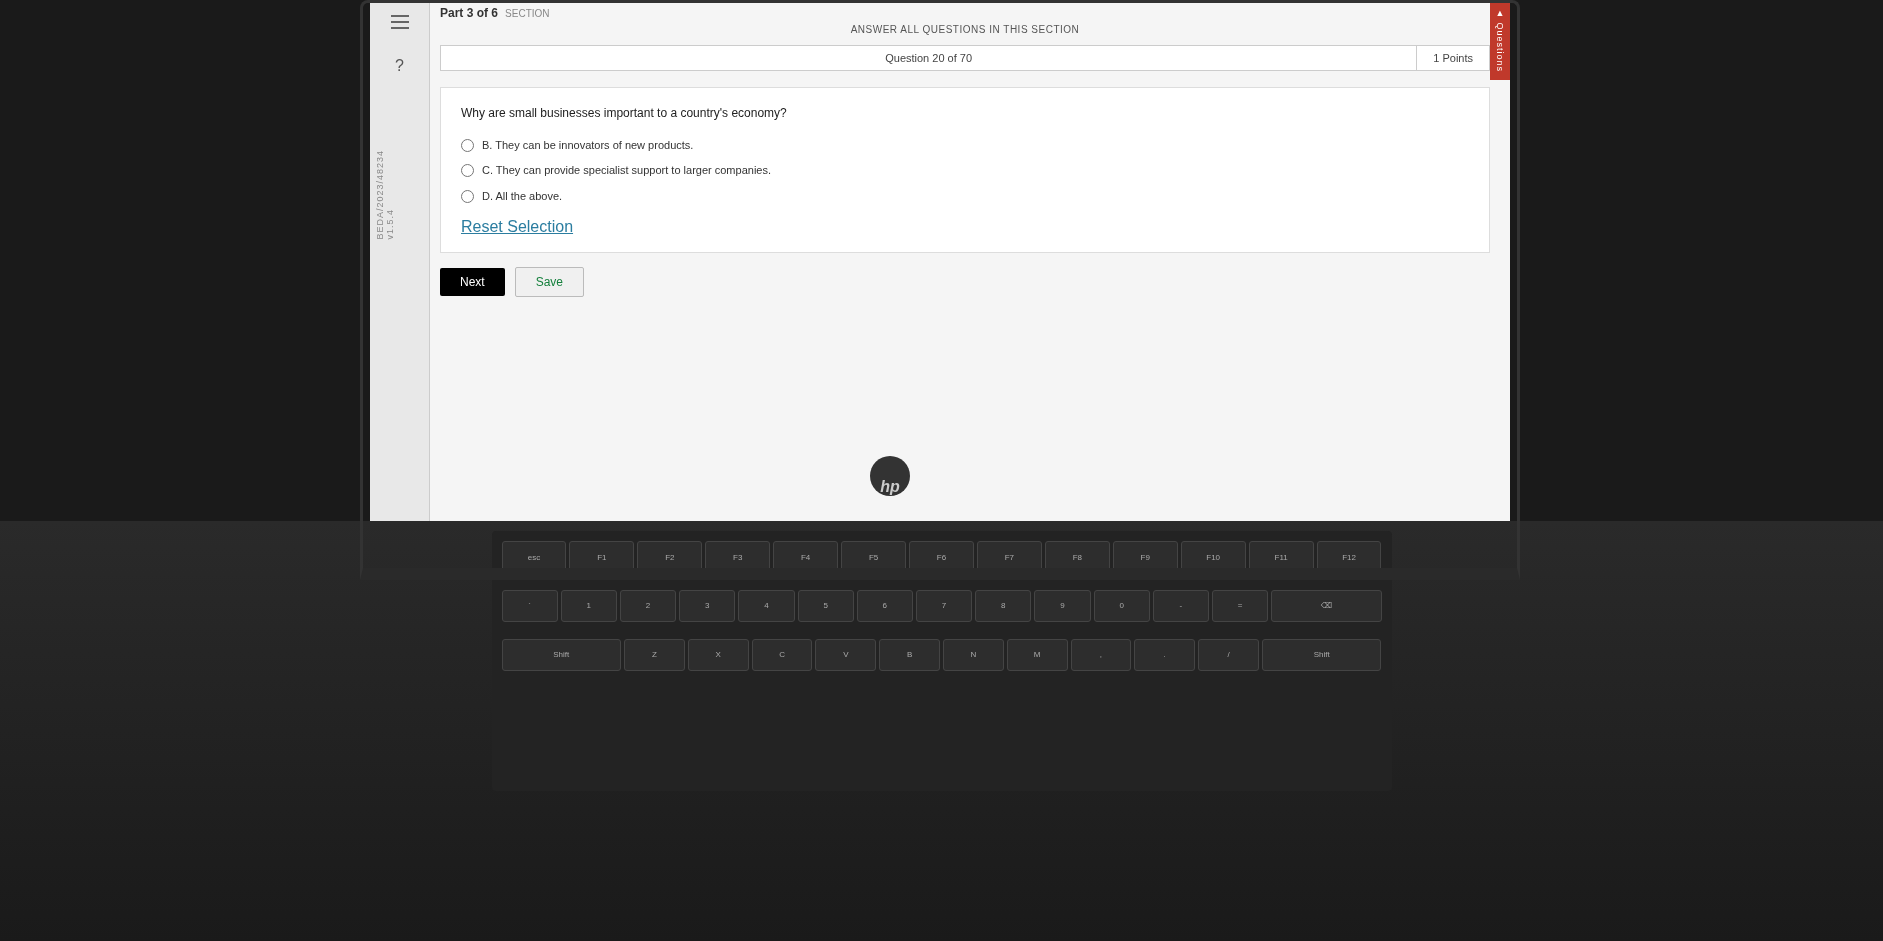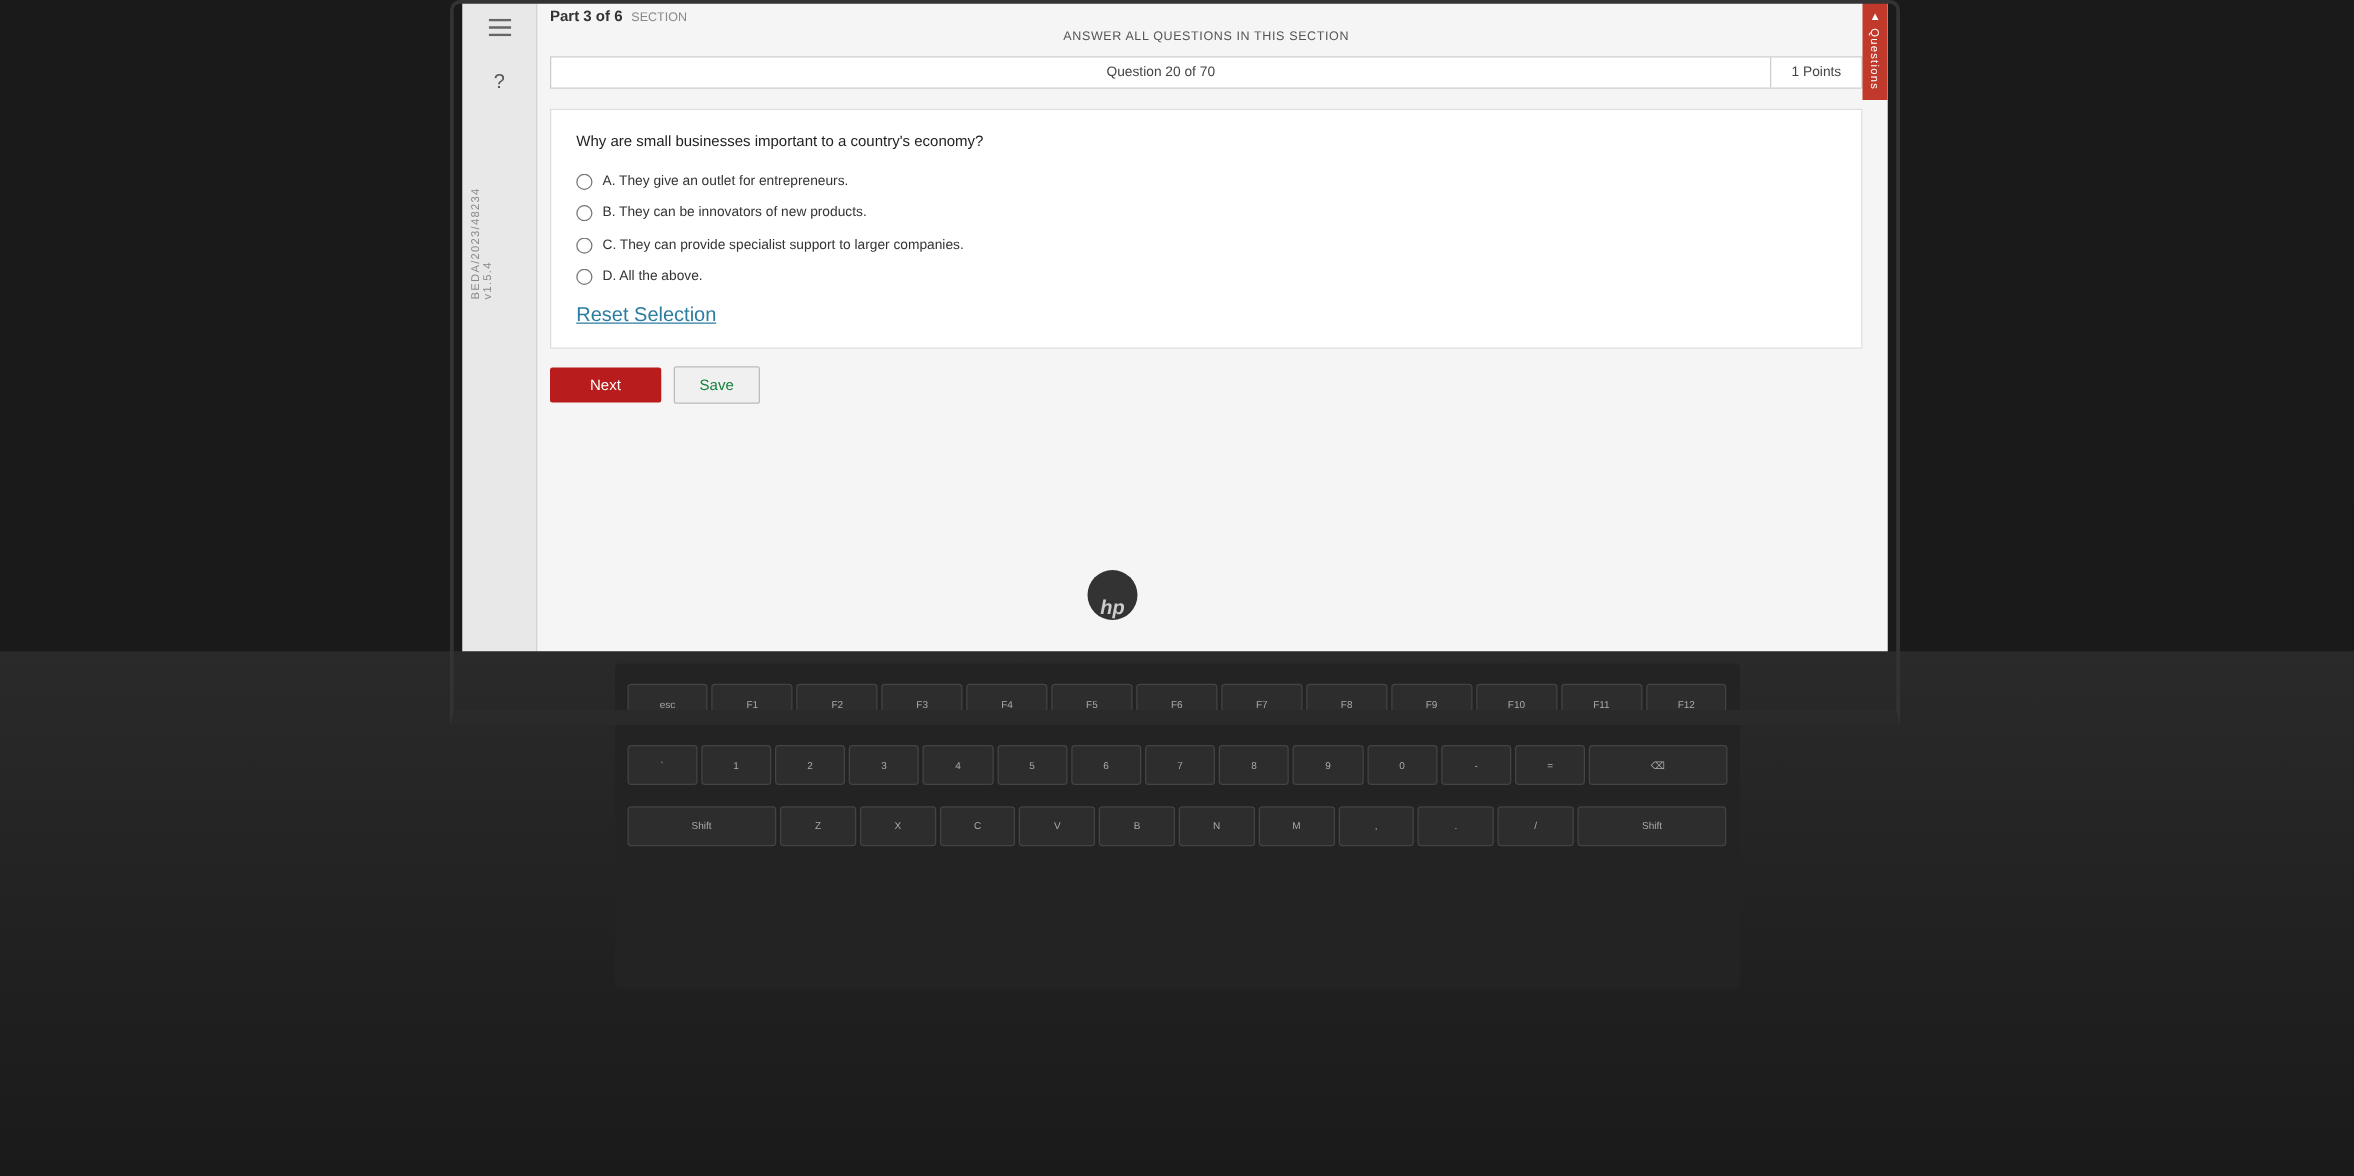--- a/index.html
+++ b/index.html
@@ -152,24 +152,24 @@
 
     
     .action-buttons {
       display: flex;
       gap: 10px;
       align-items: center;
       margin-top: 10px;
     }
 
     .btn-next {
-      background: #b91c1c;
+      background: #000000;
       color: #fff;
       border: none;
-      padding: 7px 32px;
+      padding: 7px 20px;
       font-size: 12px;
       cursor: pointer;
       border-radius: 2px;
     }
 
     .btn-save {
       background: #f0f0f0;
       color: #15803d;
       border: 1px solid #bbb;
       padding: 7px 20px;
@@ -230,21 +230,20 @@
       border-radius: 4px;
       padding: 10px;
       display: grid;
       grid-template-rows: repeat(5, 1fr);
       gap: 4px;
     }
 
     .key-row {
       display: flex;
       gap: 3px;
-      align-items: center;
     }
 
     .key {
       height: 32px;
       min-width: 30px;
       background: #2d2d2d;
       border: 1px solid #444;
       border-radius: 3px;
       display: flex;
       align-items: center;
@@ -323,24 +322,20 @@
 
     <div class="question-bar">
       <div class="question-label">Question 20 of 70</div>
       <div class="points-label">1 Points</div>
     </div>
 
     <div class="question-box">
       <div class="question-text">Why are small businesses important to a country's economy?</div>
 
       
-      <div class="option">
-        <input type="radio" name="answer" value="A" style="">
-        <span class="option-label">A. They give an outlet for entrepreneurs.</span>
-      </div>
       <div class="option">
         <input type="radio" name="answer" value="B" style="">
         <span class="option-label">B. They can be innovators of new products.</span>
       </div>
       <div class="option">
         <input type="radio" name="answer" value="C" style="">
         <span class="option-label">C. They can provide specialist support to larger companies.</span>
       </div>
       <div class="option">
         <input type="radio" name="answer" value="D" style="">

